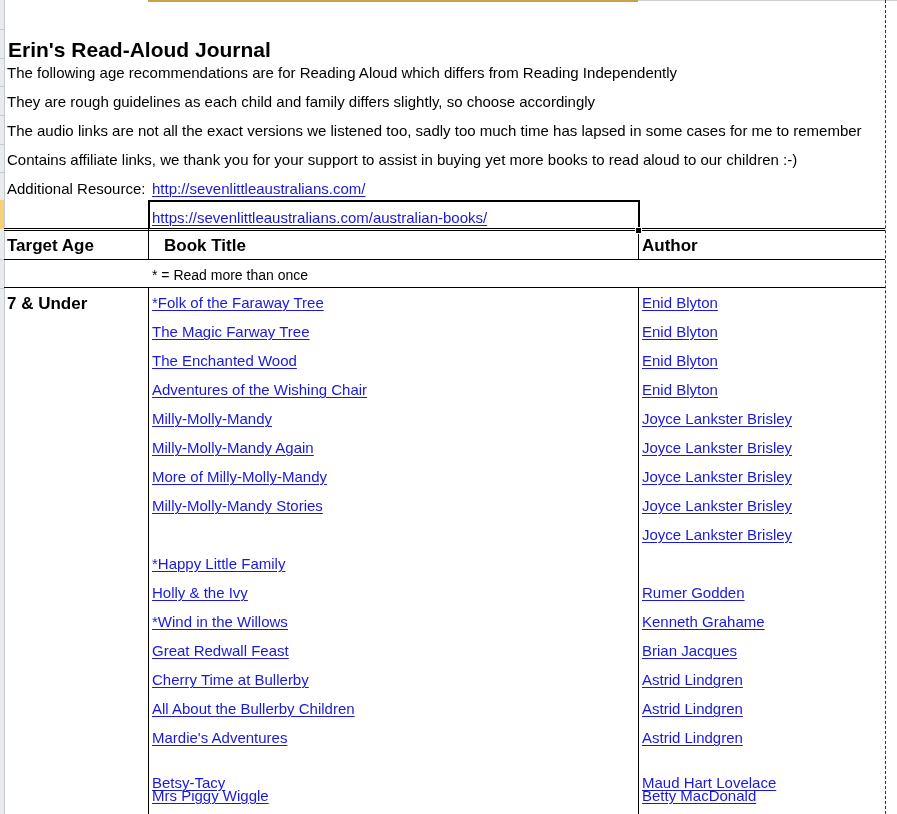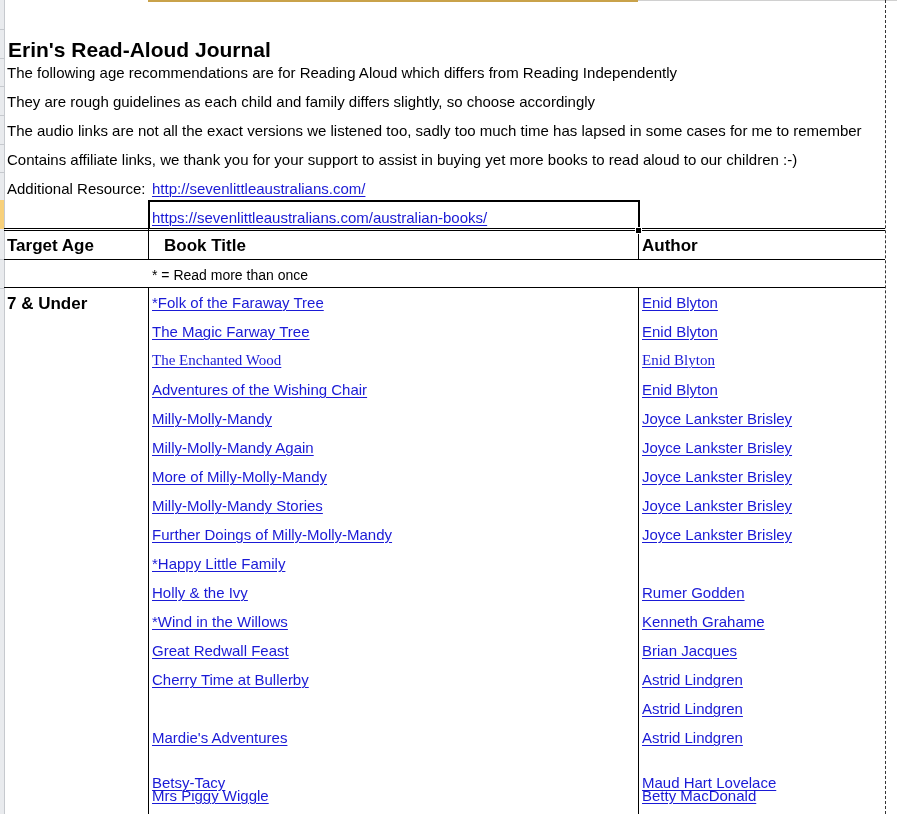--- a/index.html
+++ b/index.html
@@ -76,21 +76,21 @@
 
 <div id="rows">
     <div class="datarow" style="top: 0px;">
       <a class="cell link title-cell">*Folk of the Faraway Tree</a>
       <a class="cell link author-cell">Enid Blyton</a>
     </div>
     <div class="datarow" style="top: 29px;">
       <a class="cell link title-cell">The Magic Farway Tree</a>
       <a class="cell link author-cell">Enid Blyton</a>
     </div>
-    <div class="datarow" style="top: 58px; font-family: Liberation Serif, serif;">
+    <div class="datarow" style="top: 58px;">
       <a class="cell link title-cell">The Enchanted Wood </a>
       <a class="cell link author-cell">Enid Blyton</a>
     </div>
     <div class="datarow" style="top: 87px;">
       <a class="cell link title-cell">Adventures of the Wishing Chair</a>
       <a class="cell link author-cell">Enid Blyton</a>
     </div>
     <div class="datarow" style="top: 116px;">
       <a class="cell link title-cell">Milly-Molly-Mandy</a>
       <a class="cell link author-cell">Joyce Lankster Brisley</a>
@@ -101,21 +101,20 @@
     </div>
     <div class="datarow" style="top: 174px;">
       <a class="cell link title-cell">More of Milly-Molly-Mandy</a>
       <a class="cell link author-cell">Joyce Lankster Brisley</a>
     </div>
     <div class="datarow" style="top: 203px;">
       <a class="cell link title-cell">Milly-Molly-Mandy Stories</a>
       <a class="cell link author-cell">Joyce Lankster Brisley</a>
     </div>
     <div class="datarow" style="top: 232px;">
-      <a class="cell link title-cell">Further Doings of Milly-Molly-Mandy</a>
       <a class="cell link author-cell">Joyce Lankster Brisley</a>
     </div>
     <div class="datarow" style="top: 261px;">
       <a class="cell link title-cell">*Happy Little Family </a>
     </div>
     <div class="datarow" style="top: 290px;">
       <a class="cell link title-cell">Holly &amp; the Ivy</a>
       <a class="cell link author-cell">Rumer Godden</a>
     </div>
     <div class="datarow" style="top: 319px;">
@@ -124,20 +123,21 @@
     </div>
     <div class="datarow" style="top: 348px;">
       <a class="cell link title-cell">Great Redwall Feast</a>
       <a class="cell link author-cell">Brian Jacques</a>
     </div>
     <div class="datarow" style="top: 377px;">
       <a class="cell link title-cell">Cherry Time at Bullerby</a>
       <a class="cell link author-cell">Astrid Lindgren</a>
     </div>
     <div class="datarow" style="top: 406px;">
+      <a class="cell link title-cell">All About the Bullerby Children</a>
       <a class="cell link author-cell">Astrid Lindgren</a>
     </div>
     <div class="datarow" style="top: 435px;">
       <a class="cell link title-cell">Mardie's Adventures</a>
       <a class="cell link author-cell">Astrid Lindgren</a>
     </div>
     <div class="datarow" style="top: 480px;">
       <a class="cell link title-cell">Betsy-Tacy</a>
       <a class="cell link author-cell">Maud Hart Lovelace</a>
     </div>

